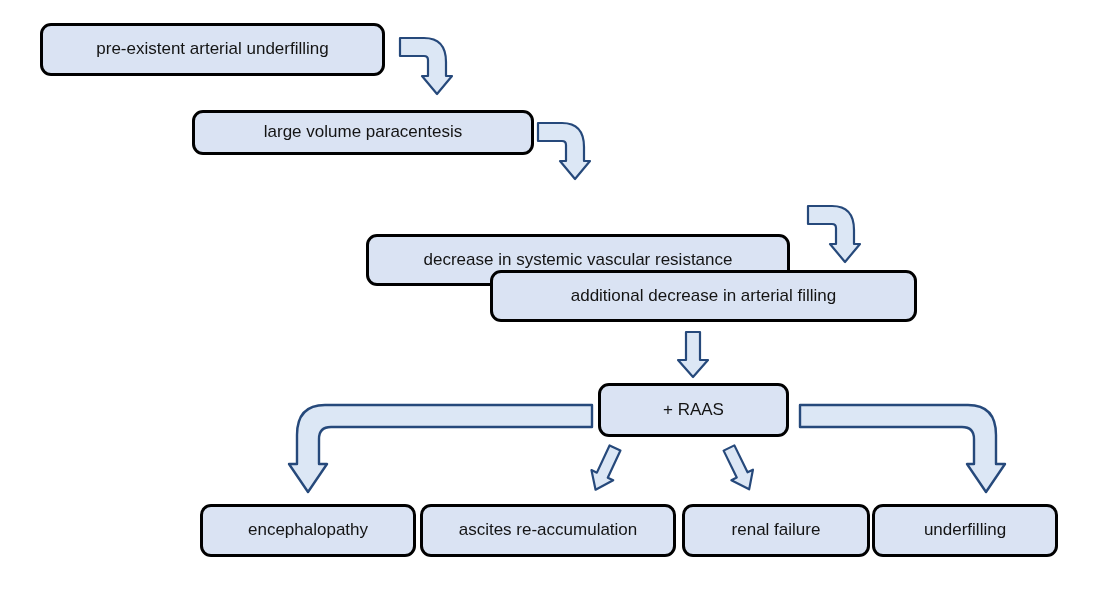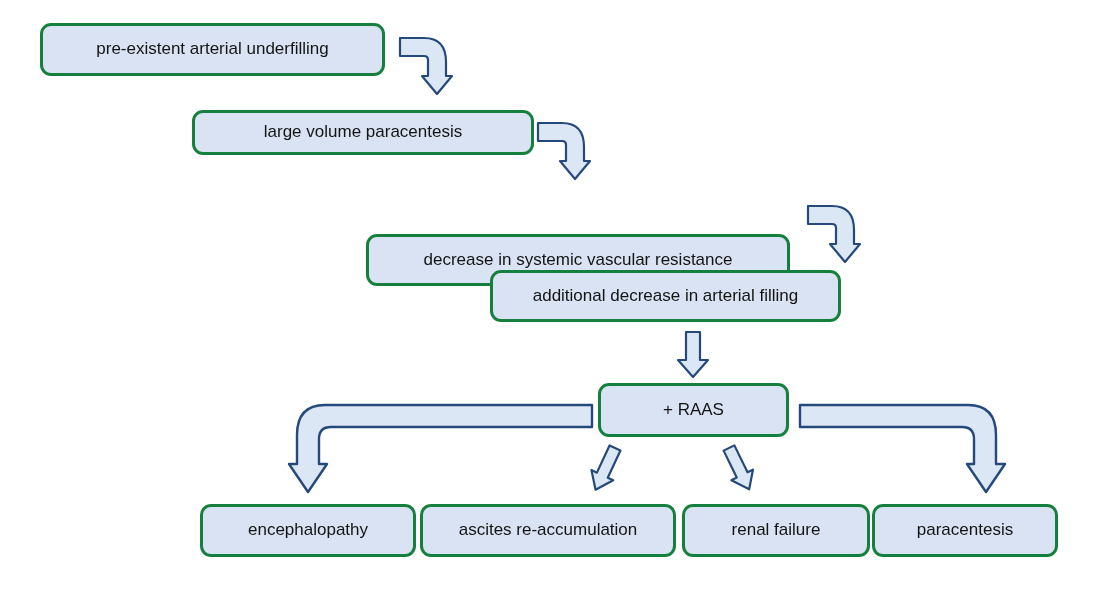--- a/index.html
+++ b/index.html
@@ -21,34 +21,34 @@
     top: 0;
     width: 1109px;
     height: 593px;
   }
   .node {
     position: absolute;
     display: flex;
     align-items: center;
     justify-content: center;
     background: #dae3f3;
-    border: 3px solid #15803d;
+    border: 3px solid #000000;
     border-radius: 11px;
     box-sizing: border-box;
     color: #141414;
     font-size: 17px;
     line-height: 1.1;
     text-align: center;
     white-space: nowrap;
   }
   
   .n-pre     { left: 40px;  top: 23px;  width: 345px; height: 53px; }
   .n-para    { left: 176px; top: 110px; width: 342px; height: 45px; margin-left: 16px; }
   .n-svr     { left: 366px; top: 190px; width: 424px; height: 52px; margin-top: 44px; }
-  .n-fill    { left: 490px; top: 270px; width: 351px; height: 52px; }
+  .n-fill    { left: 490px; top: 270px; width: 427px; height: 52px; }
   .n-raas    { left: 598px; top: 383px; width: 191px; height: 54px; }
   .n-enceph  { left: 200px; top: 504px; width: 216px; height: 53px; }
   .n-ascites { left: 420px; top: 504px; width: 256px; height: 53px; }
   .n-renal   { left: 682px; top: 504px; width: 188px; height: 53px; }
   .n-hypo    { left: 872px; top: 504px; width: 186px; height: 53px; }
 
   .arrow-shape {
     fill: #dce7f5;
     stroke: #26497b;
     stroke-width: 2.2;
@@ -113,16 +113,16 @@
 
   <div class="node n-enceph">
     <span>encephalopathy</span>
   </div>
 
   <div class="node n-renal">
     <span>renal failure</span>
   </div>
 
   <div class="node n-hypo">
-    <span>paracentesis</span>
+    <span>underfilling</span>
   </div>
 
 </div>
 
 </body></html>

